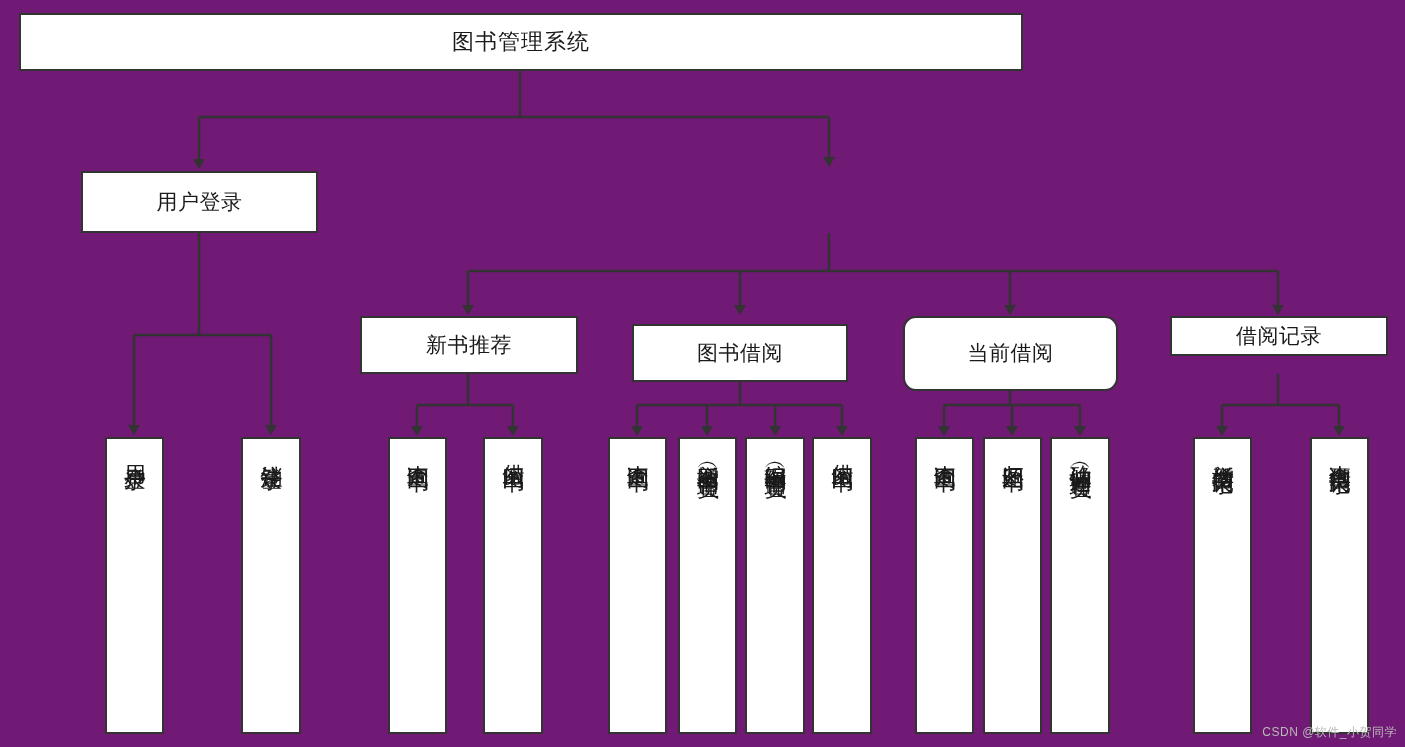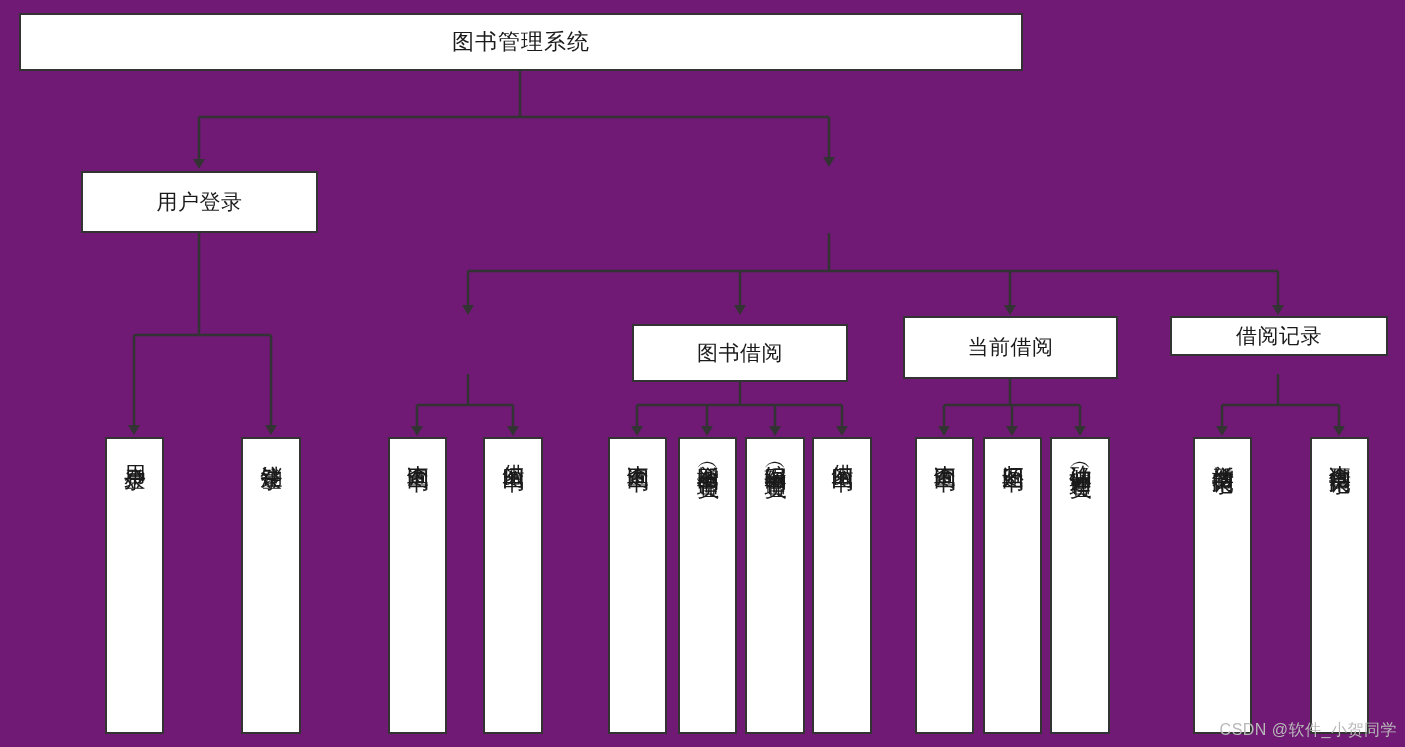--- a/index.html
+++ b/index.html
@@ -57,21 +57,21 @@
     text-orientation: upright;
     font-size: 22px;
     line-height: 1.22;
     letter-spacing: 2px;
     white-space: nowrap;
   }
   .watermark {
     position: absolute;
     right: 8px;
     bottom: 6px;
-    font-size: 16px;
+    font-size: 12px;
     color: #b9b9b9;
     letter-spacing: 0.5px;
     white-space: nowrap;
   }
 </style>
 </head>
 <body>
 
 <div id="canvas">
 
@@ -126,24 +126,27 @@
   </svg>
 
   <div class="node root horiz" style="left:19px; top:13px; width:1004px; height:58px;">
     <span class="label">图书管理系统</span>
   </div>
 
   <div class="node horiz" style="left:81px; top:171px; width:237px; height:62px;">
     <span class="label">用户登录</span>
   </div>
 
+  <div class="node horiz" style="left:360px; top:316px; width:218px; height:58px;">
+    <span class="label">新书推荐</span>
+  </div>
   <div class="node horiz" style="left:632px; top:324px; width:216px; height:58px;">
     <span class="label">图书借阅</span>
   </div>
-  <div class="node horiz" style="left:903px; top:316px; width:215px; height:63px;">
+  <div class="node horiz" style="left:903px; top:316px; width:215px; height:75px;border-radius:13px;">
     <span class="label">当前借阅</span>
   </div>
   <div class="node horiz" style="left:1170px; top:316px; width:218px; height:40px;">
     <span class="label">借阅记录</span>
   </div>
 
   <div class="node vert" style="left:105px; top:437px; width:59px; height:297px;">
     <span class="label">用户登录</span>
   </div>
   <div class="node vert" style="left:241px; top:437px; width:60px; height:297px;">

